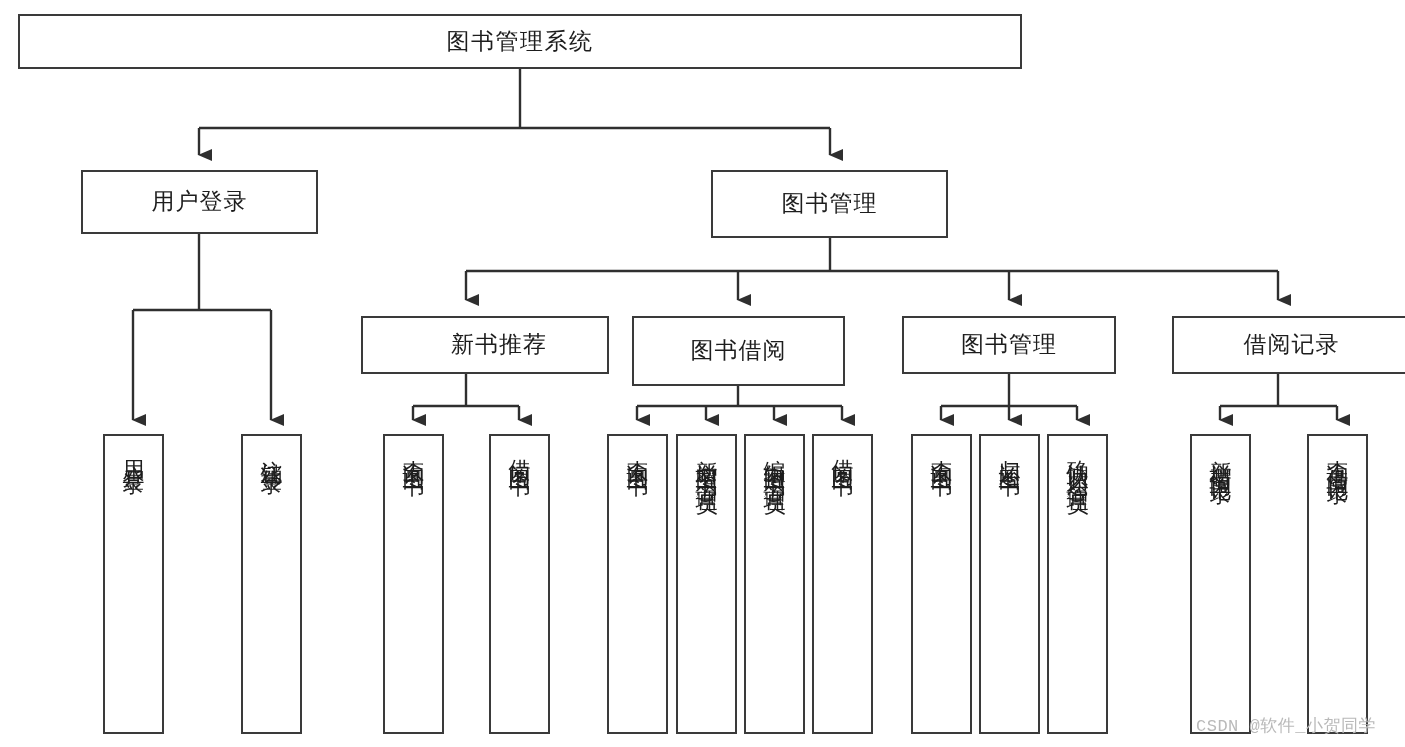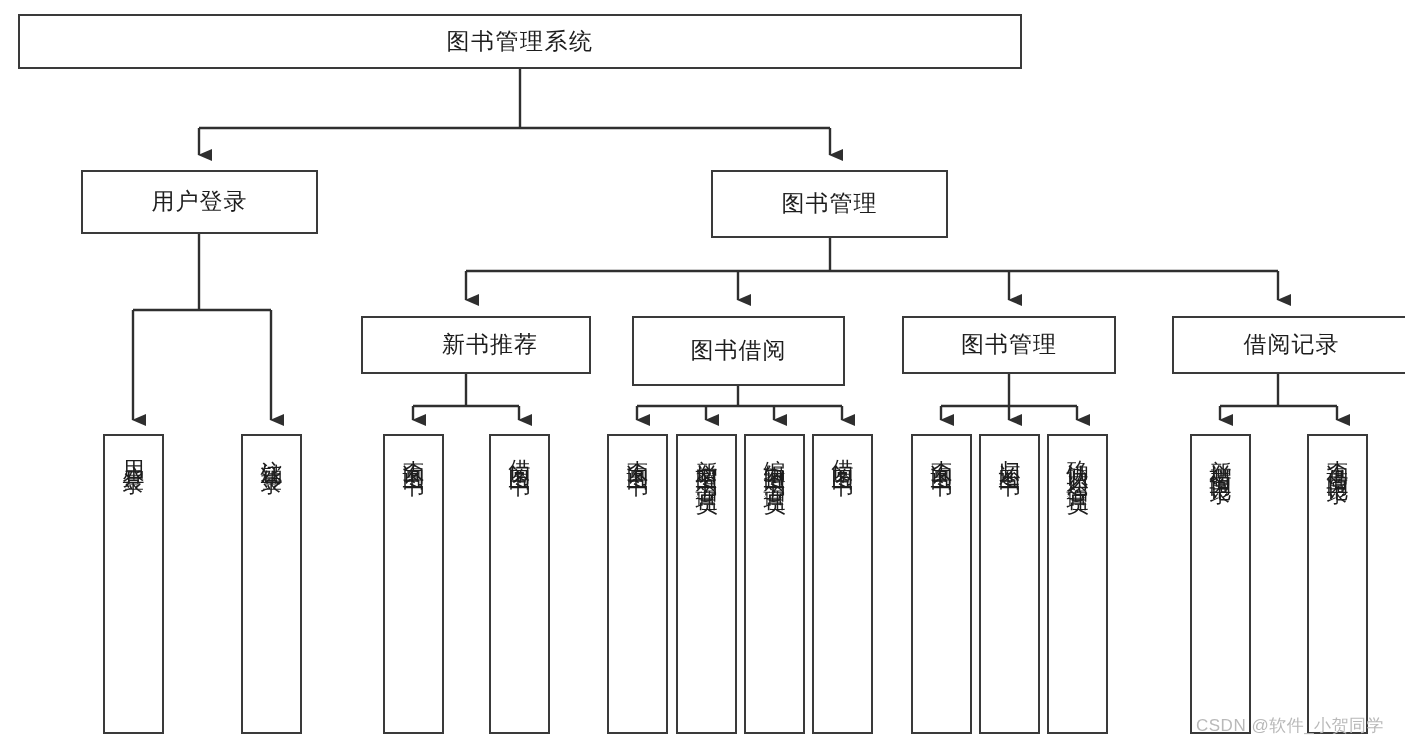--- a/index.html
+++ b/index.html
@@ -68,21 +68,21 @@
   }
   .watermark {
     position: absolute;
     left: 1196px;
     top: 714px;
     font-size: 17px;
     color: #b9b9b9;
     letter-spacing: 0.5px;
     white-space: nowrap;
     z-index: 3;
-    font-family: Liberation Sans, sans-serif;
+    font-family: Liberation Mono, monospace;
   }
 </style>
 </head>
 <body>
 
 <div id="canvas">
 
   <svg class="wires" viewBox="0 0 1405 747" xmlns="http://www.w3.org/2000/svg">
     <defs>
       <marker id="arrow" viewBox="0 0 12 14" refX="6" refY="13" markerWidth="12" markerHeight="14" orient="auto-start-reverse" markerUnits="userSpaceOnUse">
@@ -137,21 +137,21 @@
     <span class="label">图书管理系统</span>
   </div>
 
   <div class="node horiz" style="left:81px; top:170px; width:237px; height:64px;">
     <span class="label">用户登录</span>
   </div>
   <div class="node horiz" style="left:711px; top:170px; width:237px; height:68px;">
     <span class="label">图书管理</span>
   </div>
 
-  <div class="node horiz" style="left:361px; top:316px; width:230px; height:58px;padding-left:28px;">
+  <div class="node horiz" style="left:361px; top:316px; width:248px; height:58px;padding-left:28px;">
     <span class="label">新书推荐</span>
   </div>
   <div class="node horiz" style="left:632px; top:316px; width:213px; height:70px;">
     <span class="label">图书借阅</span>
   </div>
   <div class="node horiz" style="left:902px; top:316px; width:214px; height:58px;">
     <span class="label">图书管理</span>
   </div>
   <div class="node horiz" style="left:1172px; top:316px; width:239px; height:58px;">
     <span class="label">借阅记录</span>

